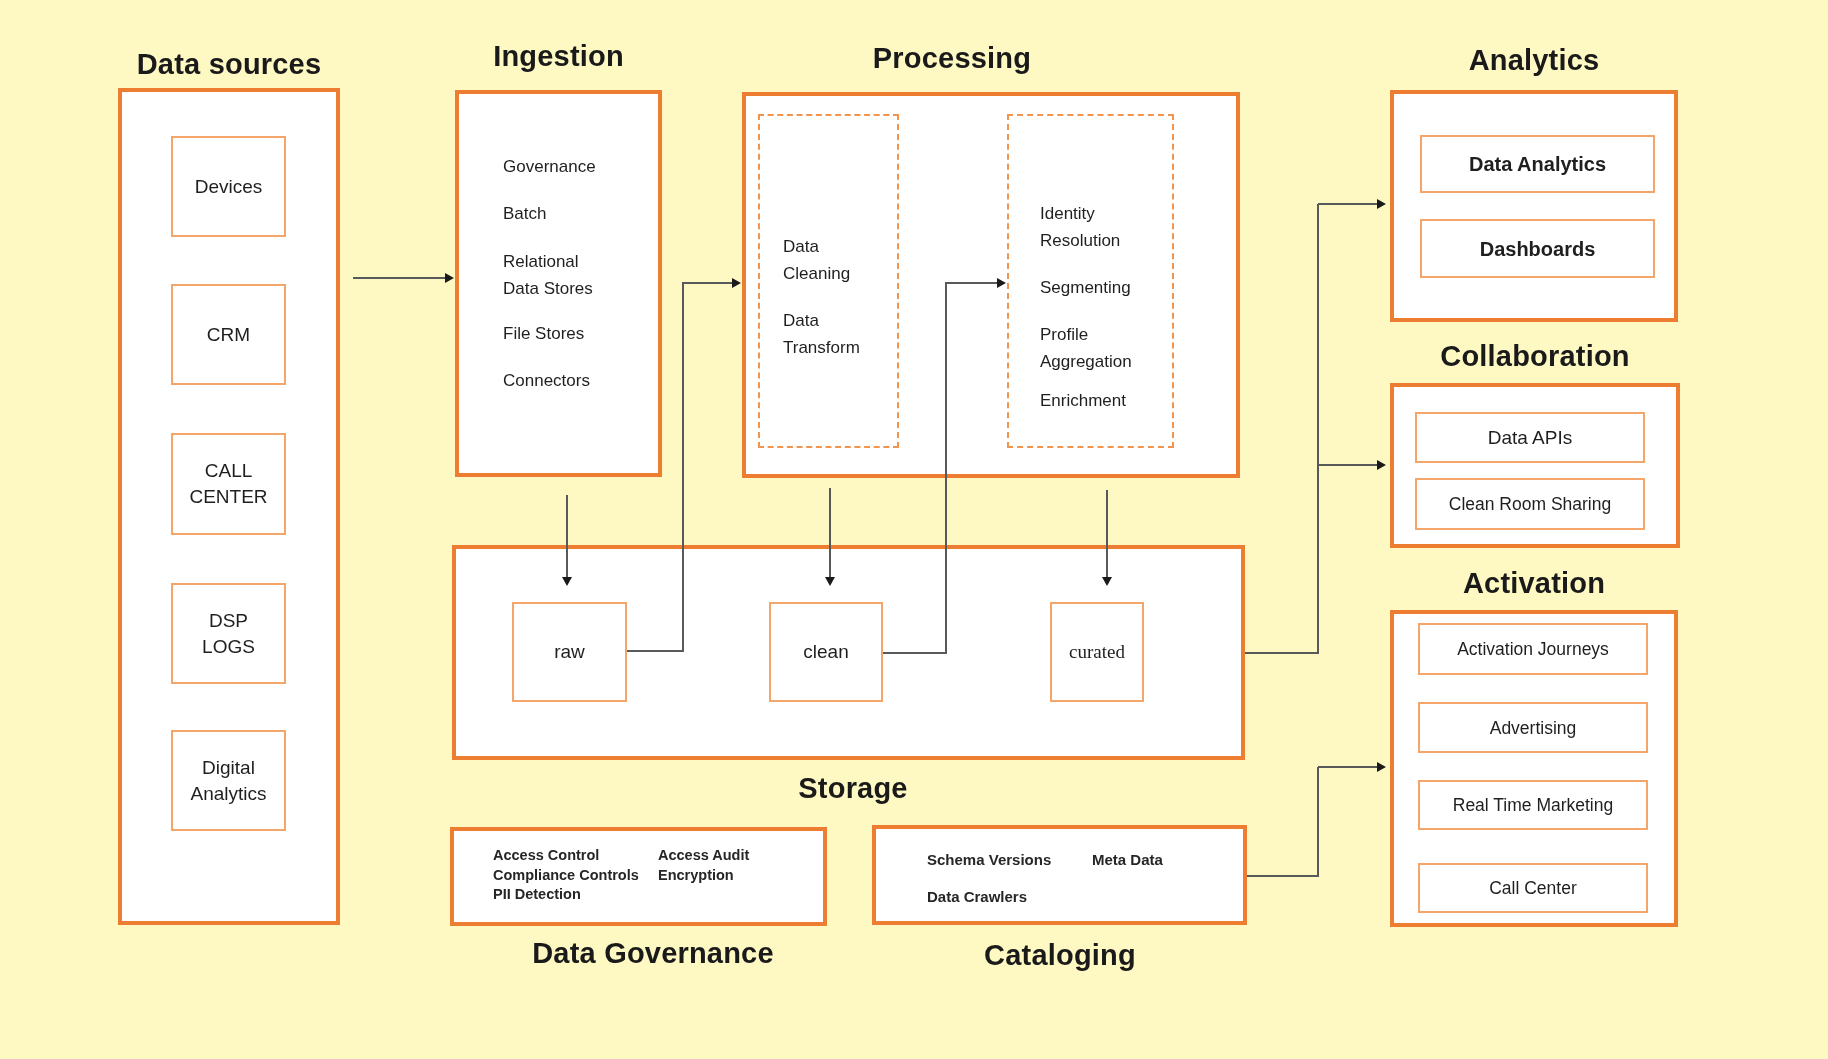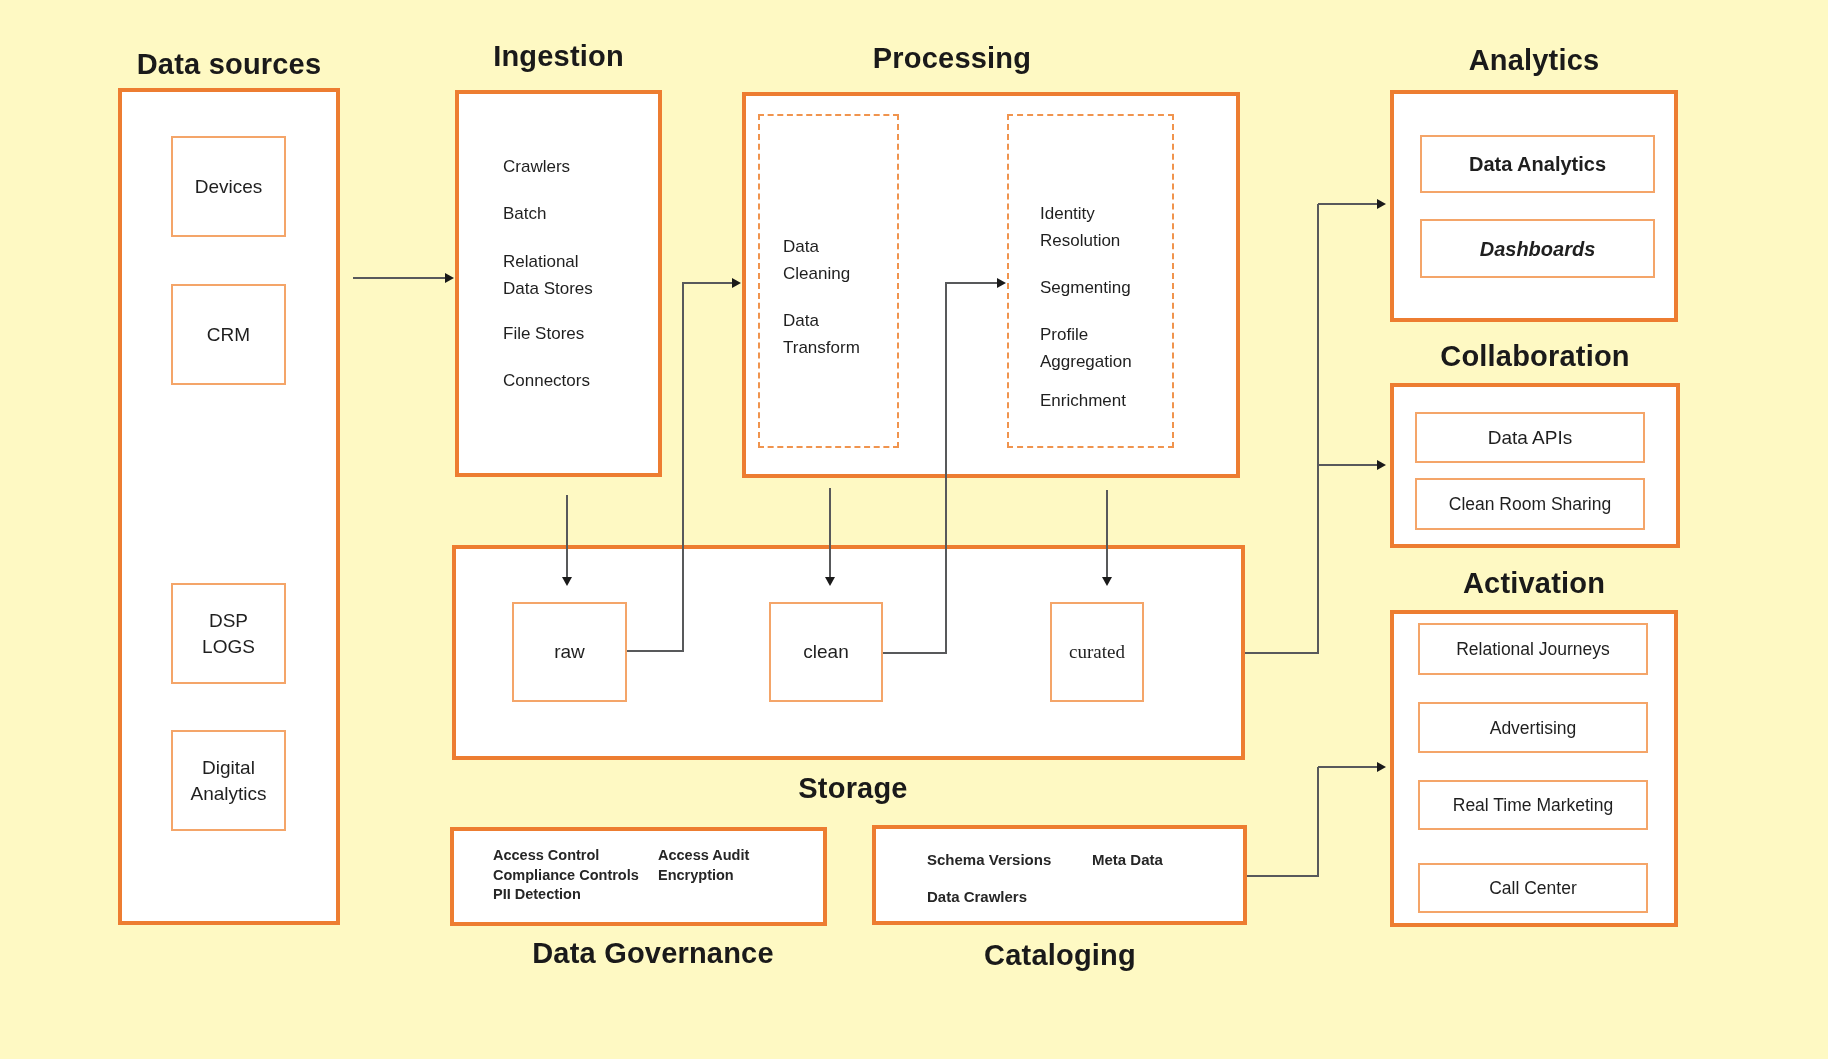--- a/index.html
+++ b/index.html
@@ -49,28 +49,30 @@
   <div class="ptitle" style="left:1390px;top:44px;width:288px;">Analytics</div>
   <div class="ptitle" style="left:1390px;top:340px;width:290px;">Collaboration</div>
   <div class="ptitle" style="left:1390px;top:567px;width:288px;">Activation</div>
   <div class="ptitle" style="left:703px;top:772px;width:300px;">Storage</div>
   <div class="ptitle" style="left:503px;top:937px;width:300px;">Data Governance</div>
   <div class="ptitle" style="left:910px;top:939px;width:300px;">Cataloging</div>
 
   <div class="panel" style="left:118px;top:88px;width:222px;height:837px;">
     <div class="ibox" style="left:49px;top:44px;width:115px;height:101px;"><span>Devices</span></div>
     <div class="ibox" style="left:49px;top:192px;width:115px;height:101px;"><span>CRM</span></div>
+    <div class="ibox" style="left:49px;top:341px;width:115px;height:102px;"><span>CALL
+CENTER</span></div>
     <div class="ibox" style="left:49px;top:491px;width:115px;height:101px;"><span>DSP
 LOGS</span></div>
     <div class="ibox" style="left:49px;top:638px;width:115px;height:101px;"><span>Digital
 Analytics</span></div>
   </div>
 
   <div class="panel" style="left:455px;top:90px;width:207px;height:387px;">
-    <div class="titem" style="left:44px;top:59px;">Crawlers</div>
+    <div class="titem" style="left:44px;top:59px;">Governance</div>
     <div class="titem" style="left:44px;top:106px;">Batch</div>
     <div class="titem" style="left:44px;top:154px;">Relational
 Data Stores</div>
     <div class="titem" style="left:44px;top:226px;">File Stores</div>
     <div class="titem" style="left:44px;top:273px;">Connectors</div>
   </div>
 
   <div class="panel" style="left:742px;top:92px;width:498px;height:386px;">
     <div class="dashed" style="left:12px;top:18px;width:141px;height:334px;"></div>
     <div class="dashed" style="left:261px;top:18px;width:167px;height:334px;"></div>
@@ -101,30 +103,30 @@
   </div>
 
   <div class="panel" style="left:872px;top:825px;width:375px;height:100px;">
     <div class="smalltxt" style="left:51px;top:21px;font-size:15px;">Schema Versions</div>
     <div class="smalltxt" style="left:216px;top:21px;font-size:15px;">Meta Data</div>
     <div class="smalltxt" style="left:51px;top:58px;font-size:15px;">Data Crawlers</div>
   </div>
 
   <div class="panel" style="left:1390px;top:90px;width:288px;height:232px;">
     <div class="ibox boldlabel" style="left:26px;top:41px;width:235px;height:58px;"><span>Data Analytics</span></div>
-    <div class="ibox boldlabel" style="left:26px;top:125px;width:235px;height:59px;font-style:italic;"><span>Dashboards</span></div>
+    <div class="ibox boldlabel" style="left:26px;top:125px;width:235px;height:59px;"><span>Dashboards</span></div>
   </div>
 
   <div class="panel" style="left:1390px;top:383px;width:290px;height:165px;">
     <div class="ibox" style="left:21px;top:25px;width:230px;height:51px;font-size:19px;"><span>Data APIs</span></div>
     <div class="ibox" style="left:21px;top:91px;width:230px;height:52px;font-size:17.5px;"><span>Clean Room Sharing</span></div>
   </div>
 
   <div class="panel" style="left:1390px;top:610px;width:288px;height:317px;">
-    <div class="ibox" style="left:24px;top:9px;width:230px;height:52px;font-size:17.5px;"><span>Relational Journeys</span></div>
+    <div class="ibox" style="left:24px;top:9px;width:230px;height:52px;font-size:17.5px;"><span>Activation Journeys</span></div>
     <div class="ibox" style="left:24px;top:88px;width:230px;height:51px;font-size:17.5px;"><span>Advertising</span></div>
     <div class="ibox" style="left:24px;top:166px;width:230px;height:50px;font-size:17.5px;"><span>Real Time Marketing</span></div>
     <div class="ibox" style="left:24px;top:249px;width:230px;height:50px;font-size:17.5px;"><span>Call Center</span></div>
   </div>
 
   <div class="hl" style="left:353px;top:277px;width:93px;"></div>
   <div class="ar" style="left:445px;top:273px;"></div>
 
   <div class="vl" style="left:566px;top:495px;height:82px;"></div>
   <div class="ad" style="left:562px;top:577px;"></div>

